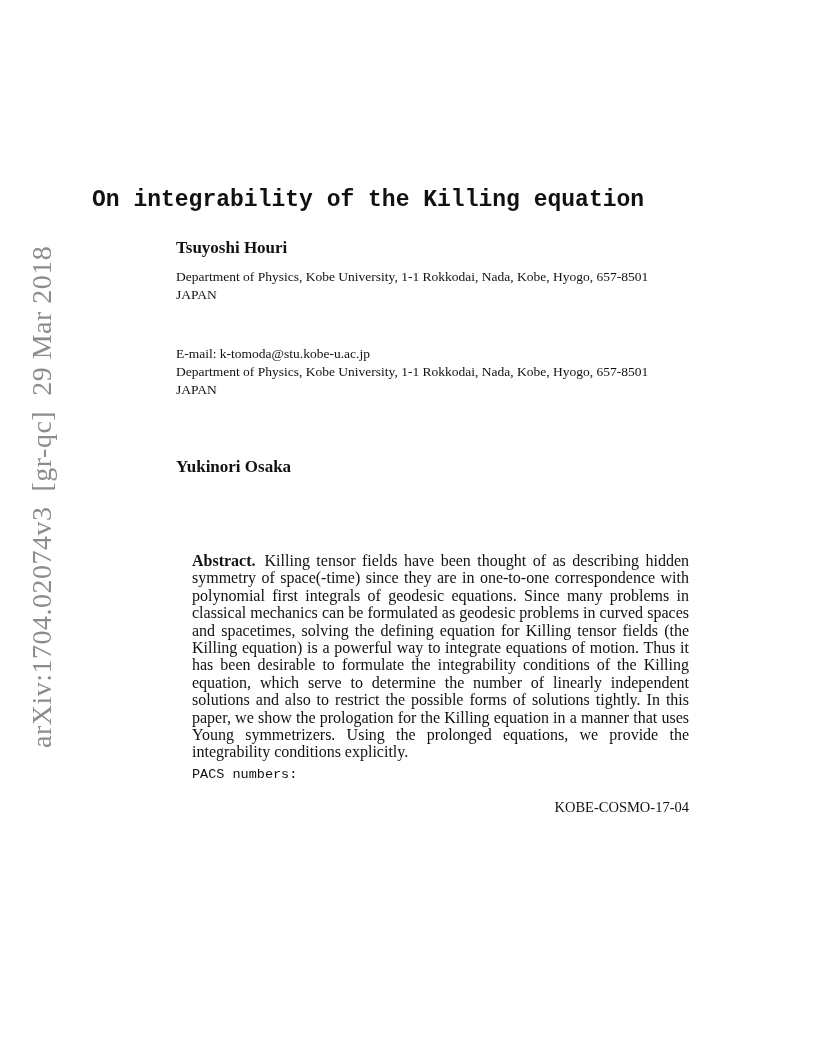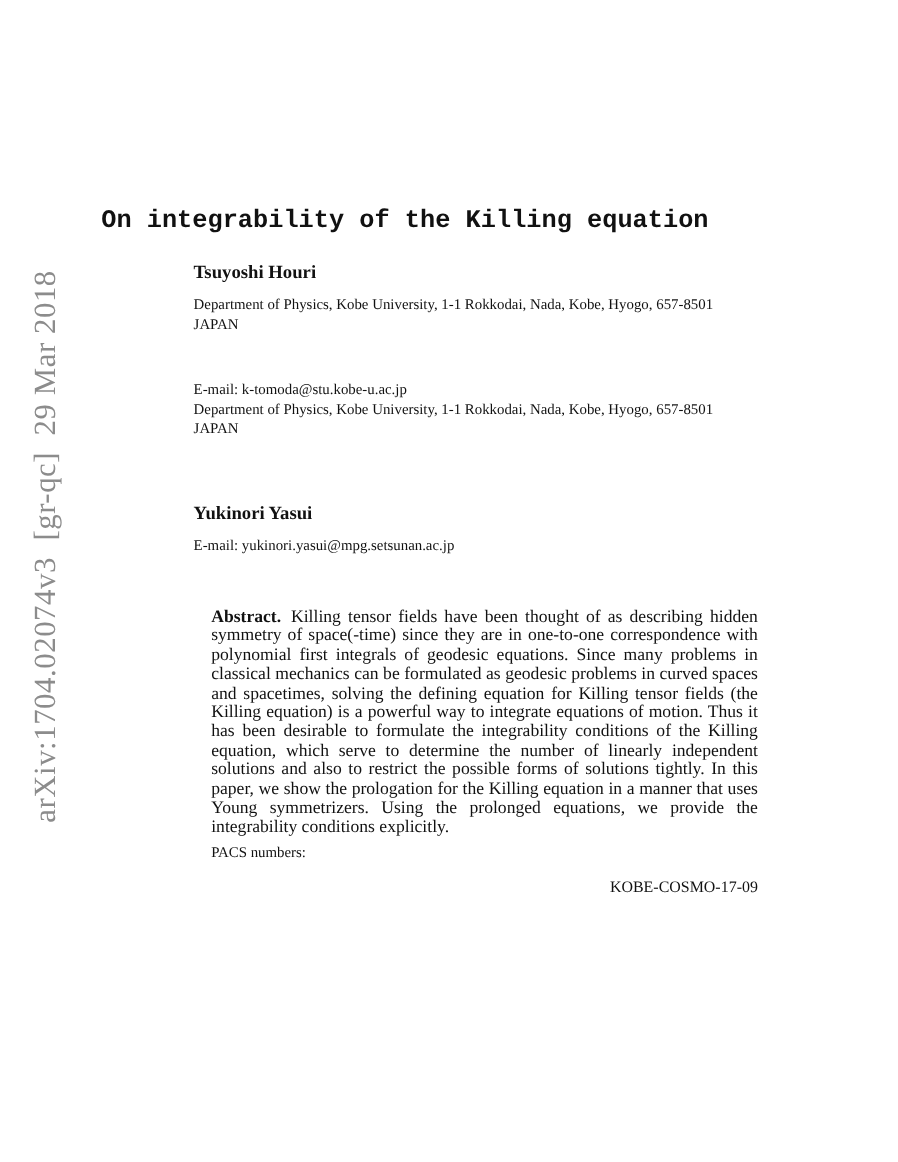--- a/index.html
+++ b/index.html
@@ -73,20 +73,21 @@
   .abstract-label {
     font-weight: bold;
     margin-right: 9px;
   }
   .pacs {
     position: absolute;
     left: 192px;
     top: 766px;
     font-size: 13.5px;
     line-height: 18px;
+    font-family: Liberation Mono, monospace;
   }
   .report {
     position: absolute;
     left: 192px;
     top: 798px;
     width: 497px;
     text-align: right;
     font-size: 14.5px;
     line-height: 18px;
   }
@@ -110,25 +111,24 @@
 
   <div class="author-block a2">
     <div class="author-lines">
       <div class="addr-line">E-mail: k-tomoda@stu.kobe-u.ac.jp</div>
       <div class="addr-line">Department of Physics, Kobe University, 1-1 Rokkodai, Nada, Kobe, Hyogo, 657-8501</div>
       <div class="addr-line">JAPAN</div>
     </div>
   </div>
 
   <div class="author-block a3">
-    <div class="author-name">Yukinori Yasui</div>
+    <div class="author-name">Yukinori Osaka</div>
     <div class="author-lines">
-      <div class="addr-line">E-mail: yukinori.yasui@mpg.setsunan.ac.jp</div>
     </div>
   </div>
 
   <p class="abstract"><span class="abstract-label">Abstract.</span><span>Killing tensor fields have been thought of as describing hidden symmetry of space(-time) since they are in one-to-one correspondence with polynomial first integrals of geodesic equations. Since many problems in classical mechanics can be formulated as geodesic problems in curved spaces and spacetimes, solving the defining equation for Killing tensor fields (the Killing equation) is a powerful way to integrate equations of motion. Thus it has been desirable to formulate the integrability conditions of the Killing equation, which serve to determine the number of linearly independent solutions and also to restrict the possible forms of solutions tightly. In this paper, we show the prologation for the Killing equation in a manner that uses Young symmetrizers. Using the prolonged equations, we provide the integrability conditions explicitly.</span></p>
 
   <div class="pacs">PACS numbers:</div>
 
-  <div class="report">KOBE-COSMO-17-09</div>
+  <div class="report">KOBE-COSMO-17-04</div>
 
 </div>
 
 </body></html>

